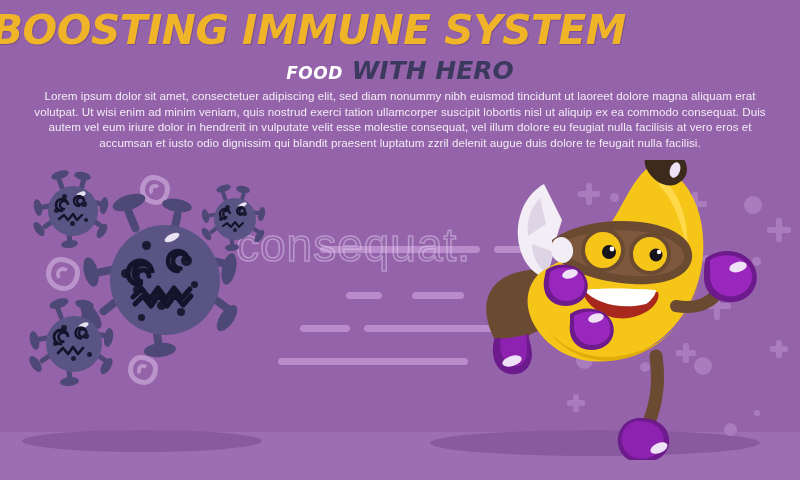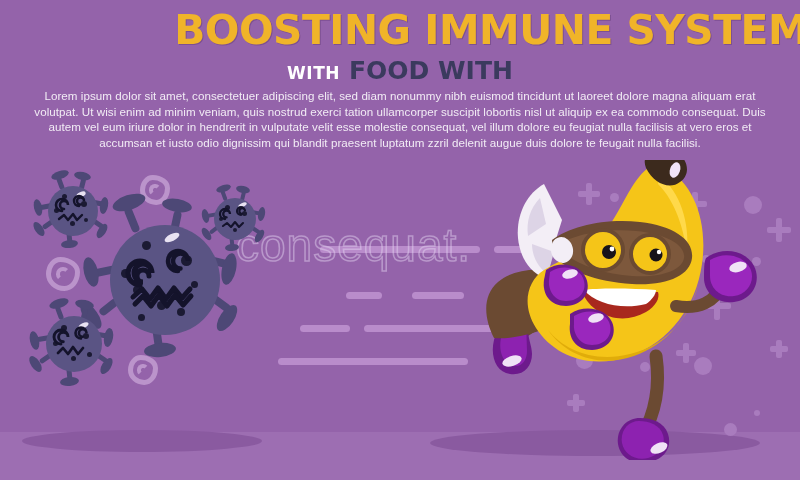--- a/index.html
+++ b/index.html
@@ -37,21 +37,22 @@
   }
   .shadow-left  { left: 22px;  bottom: 28px; width: 240px; height: 22px; }
   .shadow-right { left: 430px; bottom: 24px; width: 330px; height: 26px; }
 
   
   .title-block {
     position: absolute;
     left: 0;
     top: 8px;
     width: 800px;
-    text-align: right;
+    text-align: left;
+    font-style: italic;
   }
   .main-title {
     font-family: "DejaVu Sans", sans-serif;
     font-weight: 700;
     font-size: 40px;
     letter-spacing: -0.5px;
     line-height: 44px;
     color: #f0b429;
     transform: scaleX(1.02);
     text-shadow: 1px 1px 0 #7d5092;
@@ -227,22 +228,22 @@
       <div class="deco-dot" style="left: 724px; top: 423px; width: 13px; height: 13px;"></div>
       <div class="deco-dot" style="left: 640px; top: 362px; width: 10px; height: 10px;"></div>
       <div class="deco-spiral" style="left: 140px; top: 175px; width: 30px; height: 30px;"></div>
       <div class="deco-spiral" style="left: 46px; top: 257px; width: 34px; height: 34px;"></div>
       <div class="deco-spiral" style="left: 128px; top: 355px; width: 30px; height: 30px;"></div>
     </div>
 
   <div class="title-block">
     <div class="main-title">BOOSTING IMMUNE SYSTEM</div>
     <div class="sub-title-row">
-      <span class="sub-with">WITH</span>
-      <span class="sub-food-hero">FOOD WITH</span>
+      <span class="sub-with">FOOD</span>
+      <span class="sub-food-hero">WITH HERO</span>
     </div>
   </div>
 
   <div class="body-copy">Lorem ipsum dolor sit amet, consectetuer adipiscing elit, sed diam nonummy nibh euismod tincidunt ut laoreet dolore magna aliquam erat volutpat. Ut wisi enim ad minim veniam, quis nostrud exerci tation ullamcorper suscipit lobortis nisl ut aliquip ex ea commodo consequat. Duis autem vel eum iriure dolor in hendrerit in vulputate velit esse molestie consequat, vel illum dolore eu feugiat nulla facilisis at vero eros et accumsan et iusto odio dignissim qui blandit praesent luptatum zzril delenit augue duis dolore te feugait nulla facilisi.</div>
 
   <div id="speed-layer">
       <div class="speedline" style="left: 320px; top: 246px; width: 160px; background: rgb(185, 140, 203);"></div>
       <div class="speedline" style="left: 494px; top: 246px; width: 62px; background: rgb(185, 140, 203);"></div>
       <div class="speedline" style="left: 346px; top: 292px; width: 36px; background: rgb(185, 140, 203);"></div>
       <div class="speedline" style="left: 412px; top: 292px; width: 52px; background: rgb(185, 140, 203);"></div>

